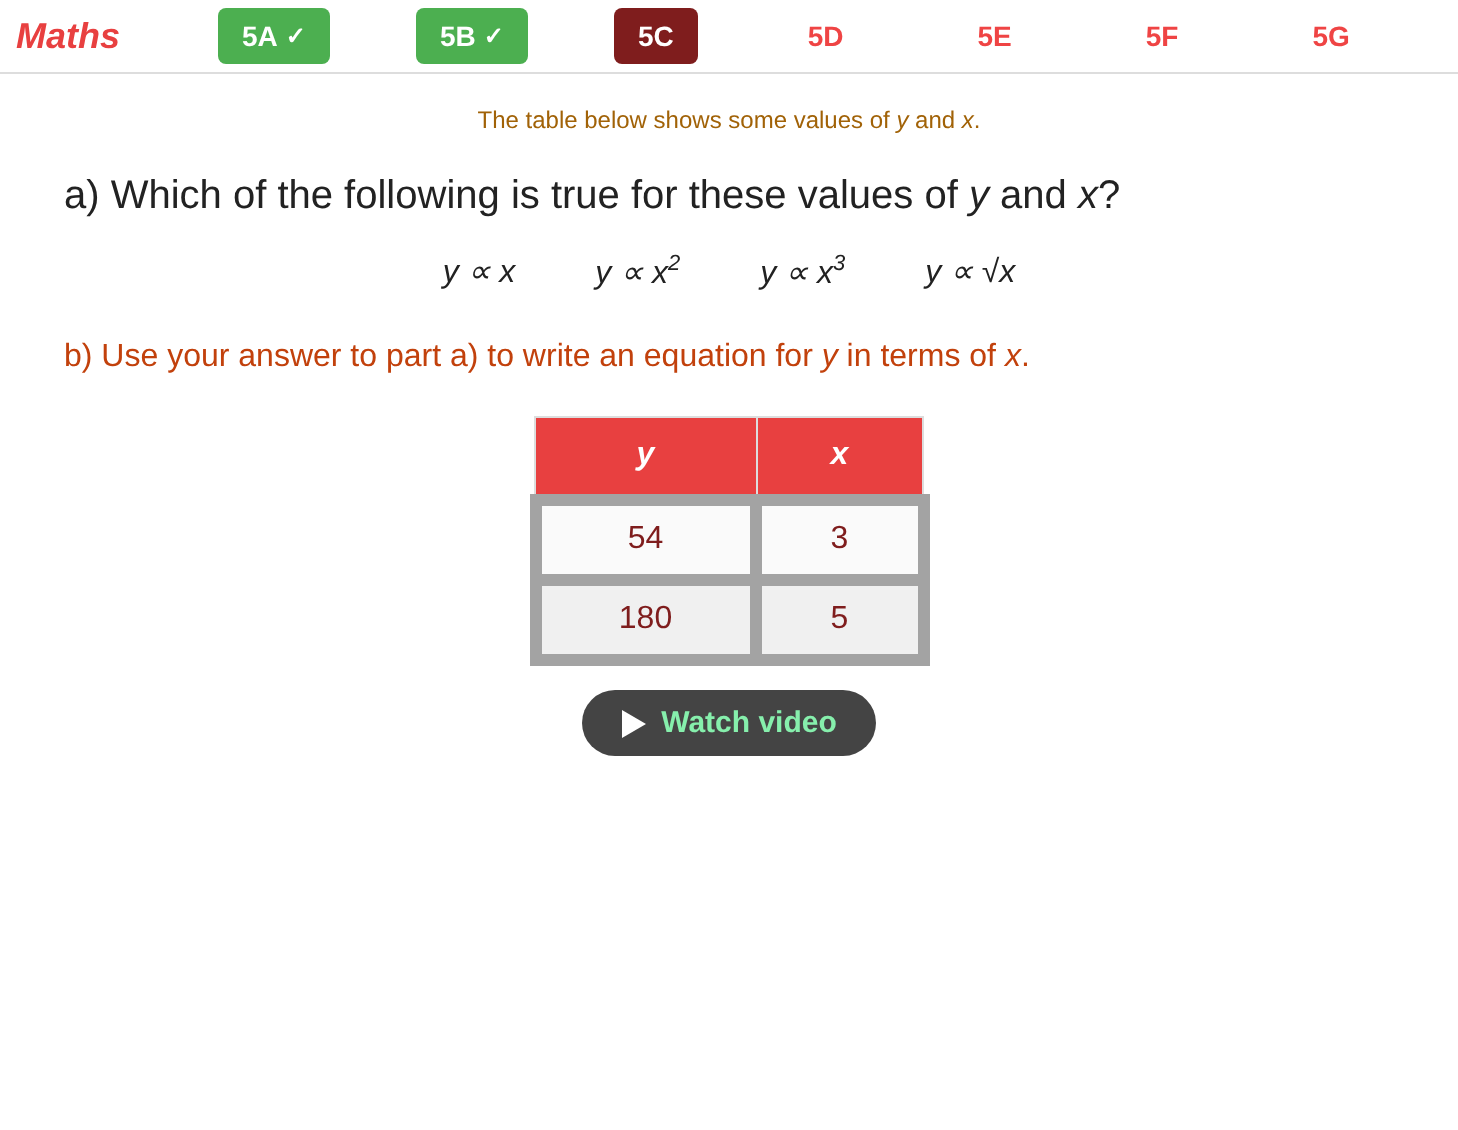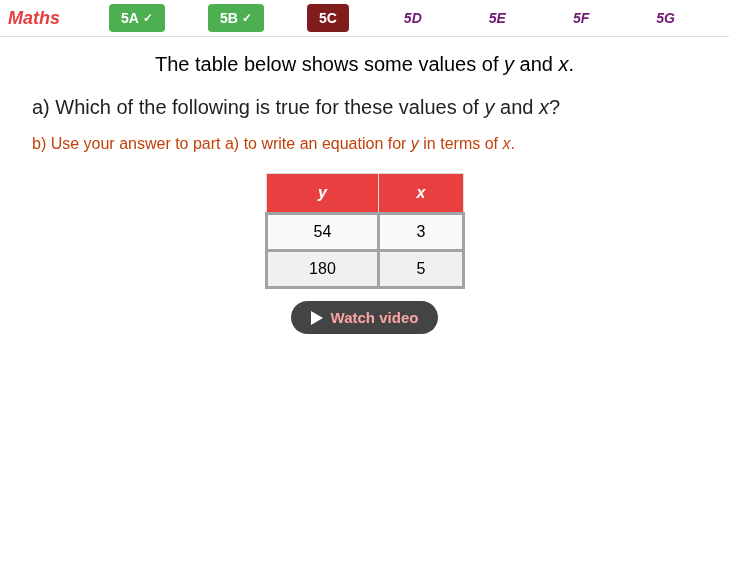--- a/index.html
+++ b/index.html
@@ -40,40 +40,39 @@
     .tab-completed {
       background: #4caf50;
       color: #fff;
     }
     .tab-active {
       background: #7f1d1d;
       color: #fff;
     }
     .tab-inactive {
       background: #fff;
-      color: #701a75;
-      font-style: italic;
+      color: #ef4444;
     }
     .tab-summary {
       background: #fff;
       color: #333;
       font-weight: bold;
     }
     .check-icon {
       margin-left: 4px;
       font-size: 12px;
     }
 
     
     .content {
       padding: 16px 32px;
     }
     .intro-text {
-      font-size: 20px;
-      color: #000000;
+      font-size: 12px;
+      color: #a16207;
       margin-bottom: 20px;
       text-align: center;
     }
     .question-a {
       font-size: 20px;
       color: #222;
       margin-bottom: 16px;
     }
     .options-row {
       display: flex;
@@ -108,40 +107,40 @@
       background: #e84040;
       color: #fff;
       font-size: 16px;
       font-weight: bold;
       padding: 10px 20px;
       text-align: center;
       font-style: italic;
       border: 1px solid #ddd;
     }
     .data-table td {
-      border: 3px solid #a3a3a3;
+      border: 6px solid #a3a3a3;
       padding: 8px 20px;
       text-align: center;
       font-size: 16px;
-      color: #000000;
+      color: #7f1d1d;
     }
     .data-table tbody tr:nth-child(odd) {
       background: #fafafa;
     }
     .data-table tbody tr:nth-child(even) {
       background: #f0f0f0;
     }
 
     
     .watch-video-btn {
       display: flex;
       align-items: center;
       justify-content: center;
       background: #444;
-      color: #fca5a5;
+      color: #86efac;
       border: none;
       border-radius: 20px;
       padding: 8px 20px;
       font-size: 15px;
       font-weight: bold;
       cursor: pointer;
       margin-top: 12px;
       gap: 8px;
     }
     .play-icon {
@@ -197,20 +196,26 @@
 
 <div class="content">
   <p class="intro-text">
     The table below shows some values of <span class="math">y</span> and <span class="math">x</span>.
   </p>
 
   <p class="question-a">
     a) Which of the following is true for these values of <span class="math">y</span> and <span class="math">x</span>?
   </p>
 
+  <div class="options-row">
+    <span class="option-item"><span class="math">y</span> ∝ <span class="math">x</span></span>
+    <span class="option-item"><span class="math">y</span> ∝ <span class="math">x</span><sup>2</sup></span>
+    <span class="option-item"><span class="math">y</span> ∝ <span class="math">x</span><sup>3</sup></span>
+    <span class="option-item"><span class="math">y</span> ∝ √<span class="math">x</span></span>
+  </div>
 
   <p class="question-b">
     b) Use your answer to part a) to write an equation for <span class="math">y</span> in terms of <span class="math">x</span>.
   </p>
 
   <div class="table-container">
     <table class="data-table">
       <thead>
         <tr>
           <th><span class="math">y</span></th>

